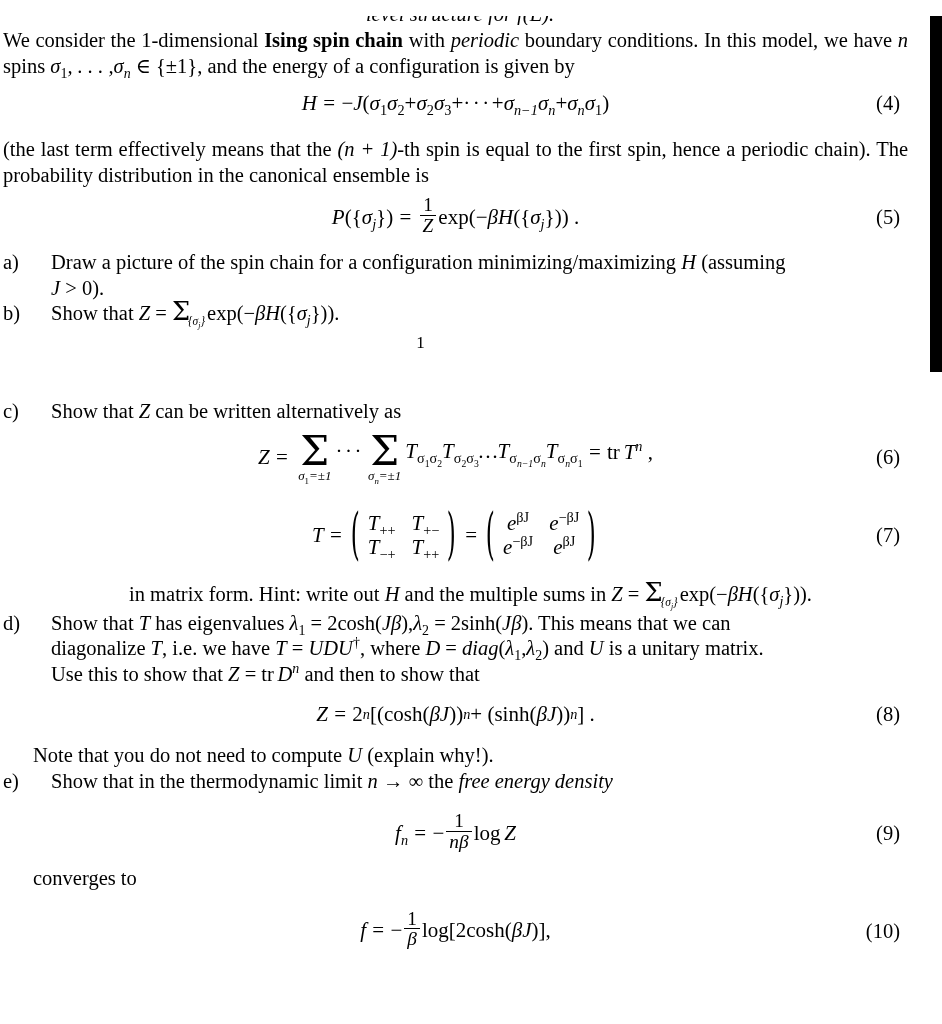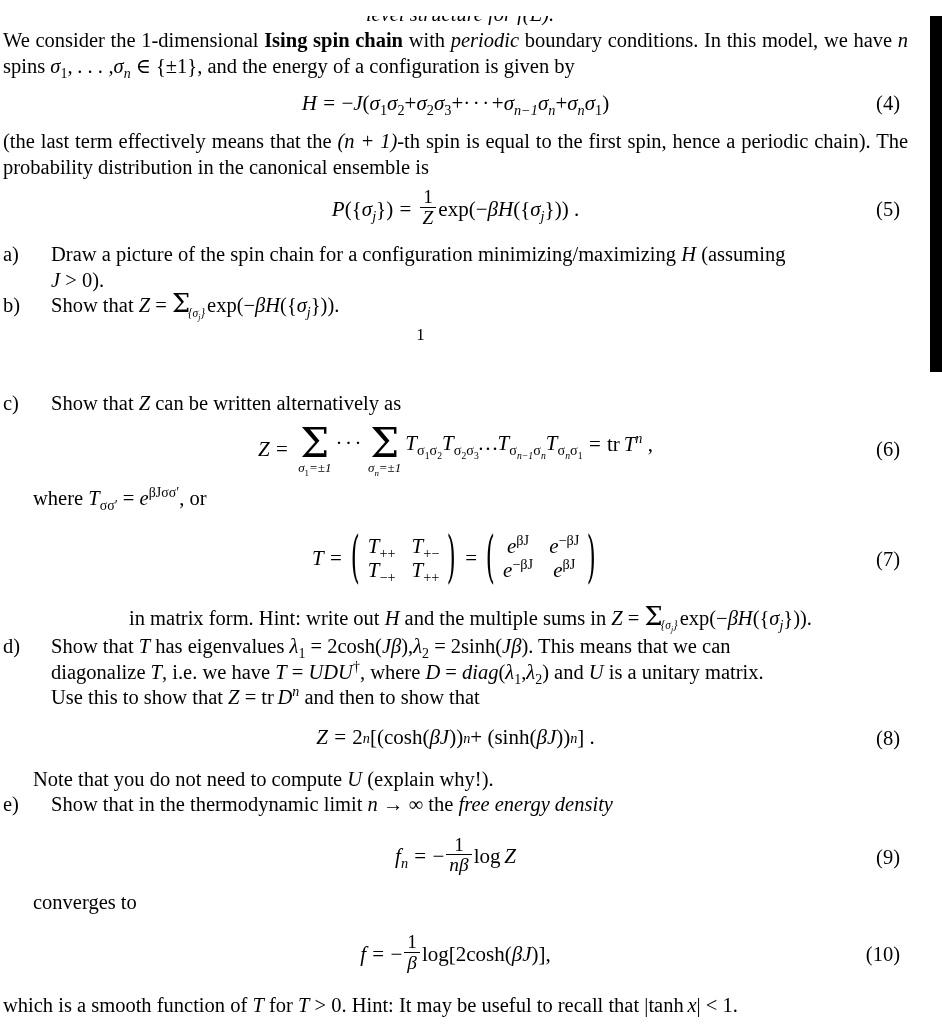--- a/index.html
+++ b/index.html
@@ -237,21 +237,21 @@
       <span>We consider the 1-dimensional </span><span class="bold">Ising spin chain</span><span> with </span><span class="ital">periodic</span><span> boundary conditions. In this model, we have </span><span class="mi">n</span><span> spins </span><span class="mi">σ<sub>1</sub>,&nbsp;.&nbsp;.&nbsp;.&nbsp;,σ<sub class="it">n</sub></span><span class="mup"> ∈ {±1}</span><span>, and the energy of a configuration is given by</span>
     </p>
 
     <div class="eq-row" style="height:48px;">
       <span class="eq-body">
         <span class="mi">H</span><span class="sp"></span>=<span class="sp"></span>−<span class="mi">J</span>(<span class="mi">σ<sub>1</sub>σ<sub>2</sub></span> + <span class="mi">σ<sub>2</sub>σ<sub>3</sub></span> + <span class="dots">···</span> + <span class="mi">σ<sub class="it">n−1</sub>σ<sub class="it">n</sub></span> + <span class="mi">σ<sub class="it">n</sub>σ<sub>1</sub></span>)
       </span>
       <span class="eq-num">(4)</span>
     </div>
 
-    <p class="para" style="margin-top:2px;">
+    <p class="para" style="margin-top:10px;">
       <span>(the last term effectively means that the </span><span class="mi">(n + 1)</span><span>-th spin is equal to the first spin, hence a periodic chain). The probability distribution in the canonical ensemble is</span>
     </p>
 
     <div class="eq-row" style="height:58px;">
       <span class="eq-body">
         <span class="mi">P</span>({<span class="mi">σ<sub class="it">j</sub></span>})<span class="sp"></span>=<span class="sp"></span><span class="frac">
             <span class="num">1</span>
             <span class="den mi">Z</span>
           </span><span class="mup">exp</span>(−<span class="mi">βH</span>({<span class="mi">σ<sub class="it">j</sub></span>}))&nbsp;.
       </span>
@@ -294,23 +294,20 @@
         <span class="dots" style="position:relative; top:-0.25em;">···</span>
         <span class="bigsum">
           <span class="sym">Σ</span>
           <span class="lim mi">σ<sub class="it">n</sub>=±1</span>
         </span>
         <span class="mi" style="position:relative; top:-0.22em;">T<sub>σ<sub>1</sub>σ<sub>2</sub></sub>T<sub>σ<sub>2</sub>σ<sub>3</sub></sub>…T<sub>σ<sub class="it">n−1</sub>σ<sub class="it">n</sub></sub>T<sub>σ<sub class="it">n</sub>σ<sub>1</sub></sub></span><span style="position:relative; top:-0.22em;"><span class="sp"></span>=<span class="sp"></span><span class="mup">tr</span><span class="sp-s"></span><span class="mi">T<sup class="it">n</sup></span>&nbsp;,</span>
       </span>
       <span class="eq-num">(6)</span>
     </div>
 
-    <div class="indent-block nojust" style="margin-top:6px;">
-      where <span class="mi">T<sub>σσ′</sub></span> = <span class="mi">e<sup>βJσσ′</sup></span>, or
-    </div>
 
     <div class="eq-row" style="height:86px; margin-top:4px;">
       <span class="eq-body">
         <span class="mi">T</span><span class="sp"></span>=<span class="sp"></span>
         <span class="matrix">
           <span class="paren">(</span>
           <span class="cells">
             <span class="mi">T<sub>++</sub></span>
               <span class="mi">T<sub>+−</sub></span>
             <span class="mi">T<sub>−+</sub></span>
@@ -381,18 +378,15 @@
     <div class="eq-row" style="height:66px; margin-top:6px;">
       <span class="eq-body">
         <span class="mi">f</span><span class="sp"></span>=<span class="sp"></span>−<span class="frac">
             <span class="num">1</span>
             <span class="den mi">β</span>
           </span><span class="mup">log</span>[2<span class="mup">cosh</span>(<span class="mi">βJ</span>)],
       </span>
       <span class="eq-num">(10)</span>
     </div>
 
-    <p class="para nojust" style="margin-top:6px;">
-      which is a smooth function of <span class="mi">T</span> for <span class="mi">T</span> &gt; 0. Hint: It may be useful to recall that |tanh<span class="sp-s"></span><span class="mi">x</span>| &lt; 1.
-    </p>
 
   </div>
 </div>
 
 </body></html>

